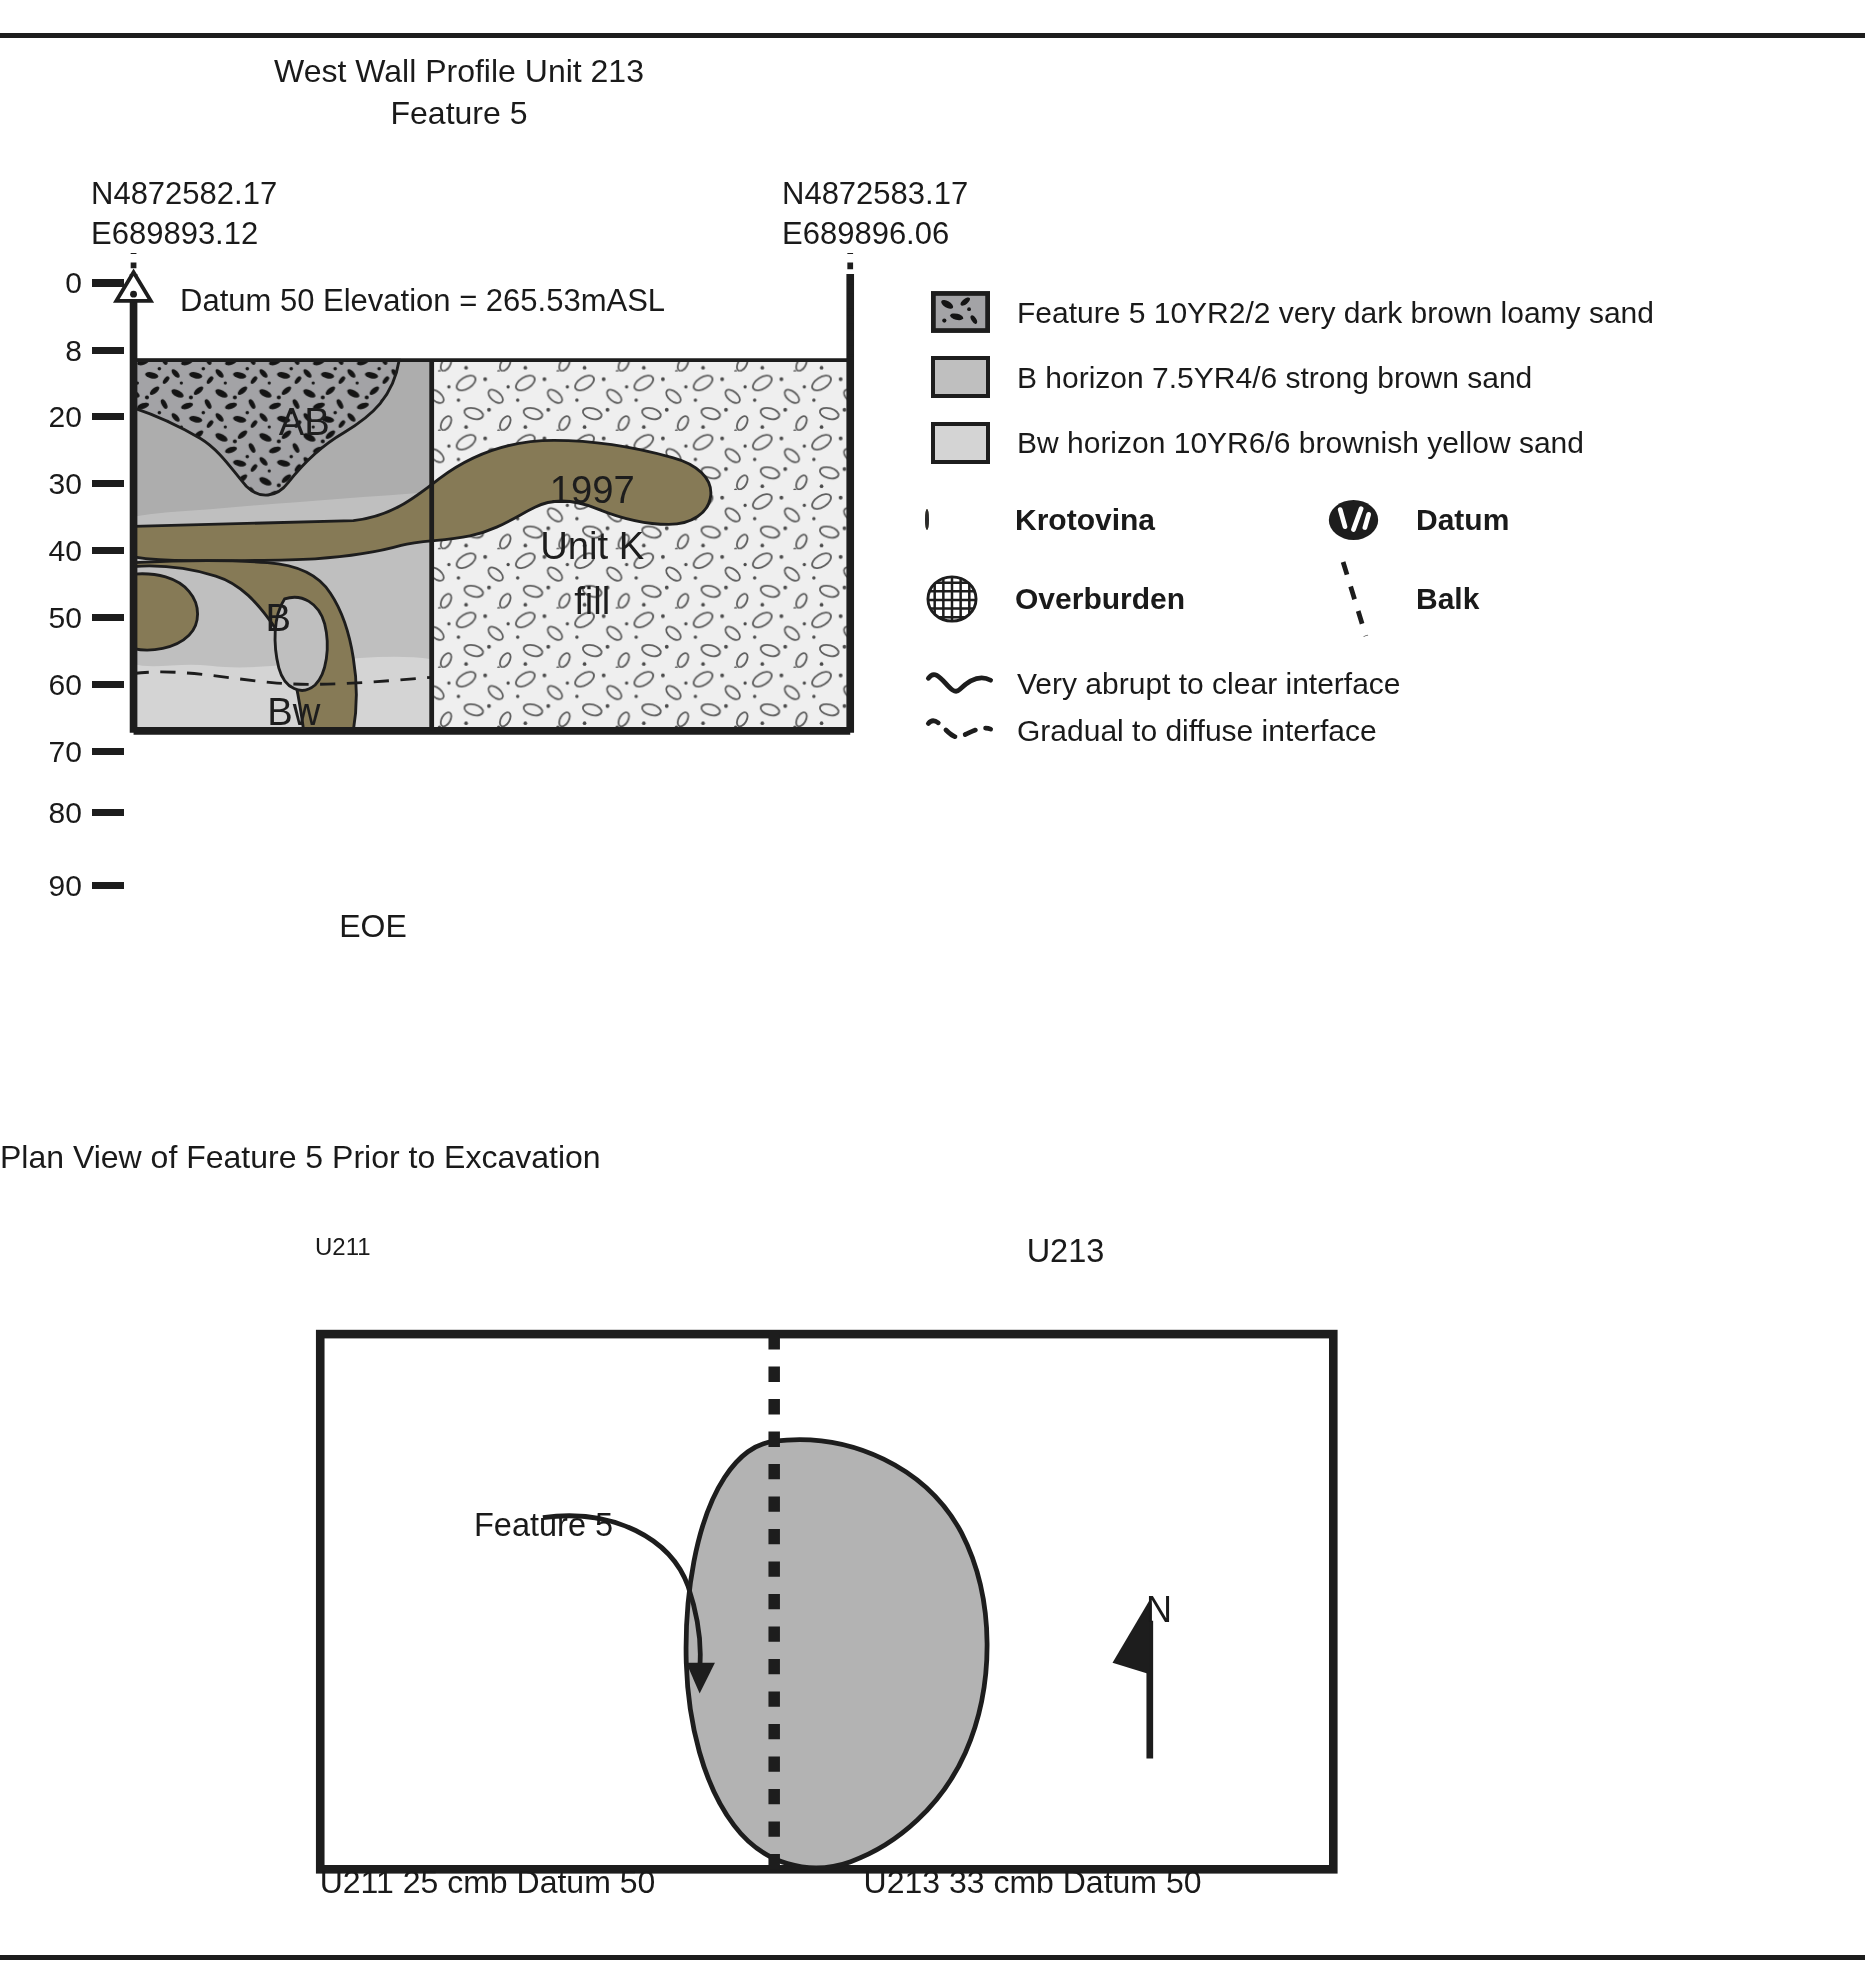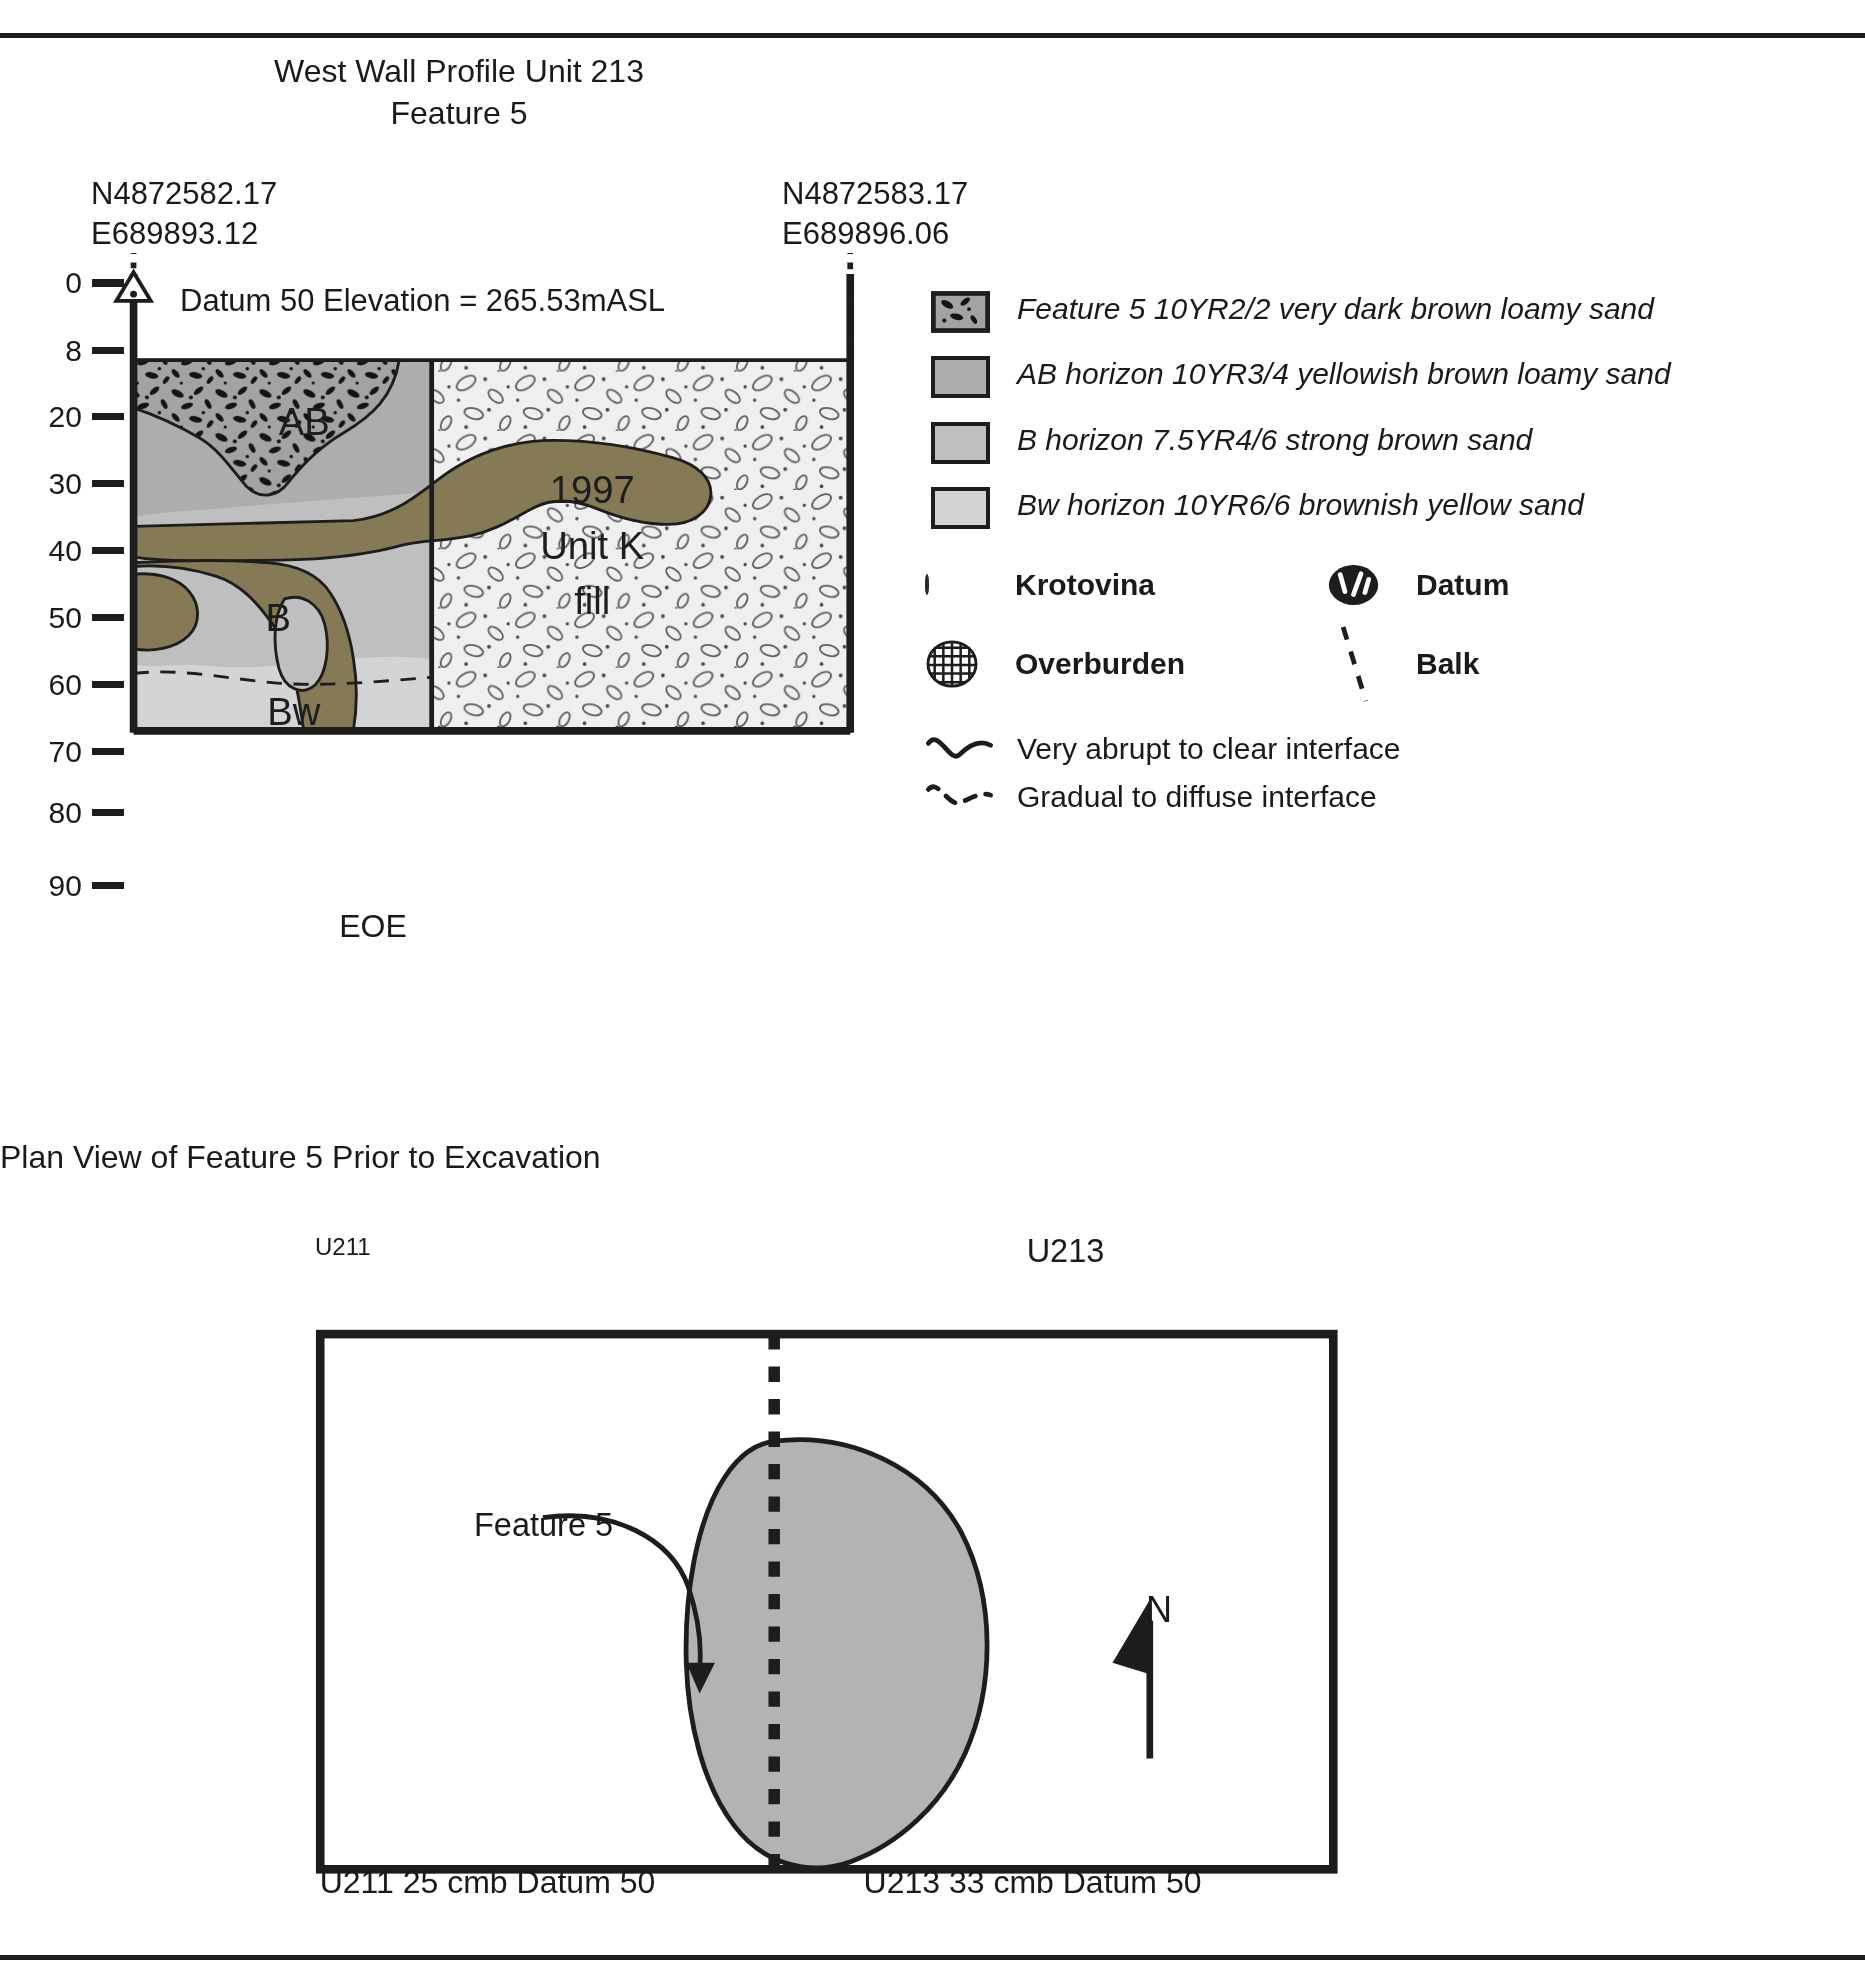--- a/index.html
+++ b/index.html
@@ -70,23 +70,22 @@
     position: absolute;
     top: 626px; left: 134px; width: 478px;
     text-align: center;
     font-size: 32px;
   }
 
   
   #legend { top: 287px; left: 925px; width: 937px; }
   .legend-row {
     display: flex;
-    align-items: flex-start;
+    align-items: center;
     margin-bottom: 15.3px;
-    font-style: italic;
   }
   .legend-row .lg-sym {
     width: 71px; min-width: 71px; height: 50px;
     margin-right: 21px;
     display: flex; align-items: center; justify-content: center;
   }
   .legend-row .lg-text {
     font-size: 30px;
     line-height: 43px;
     max-width: 803px;
@@ -310,26 +309,20 @@
           <ellipse cx="27" cy="27" rx="7" ry="3.2" transform="rotate(14 27 27)"></ellipse>
           <ellipse cx="45" cy="30" rx="5" ry="2.5" transform="rotate(58 45 30)"></ellipse>
           <circle cx="14" cy="31" r="2.2"></circle>
           <circle cx="40" cy="19" r="2"></circle>
         </g>
       </svg>
     </span>
     <span class="lg-text">Feature 5 10YR2/2 very dark brown loamy sand</span>
   </div>
 
-  <div class="legend-row">
-    <span class="lg-sym">
-      <span class="swatch" style="background:#adadad"></span>
-    </span>
-    <span class="lg-text">AB horizon 10YR3/4 yellowish brown loamy sand</span>
-  </div>
 
   <div class="legend-row">
     <span class="lg-sym">
       <span class="swatch" style="background:#bfbfbf"></span>
     </span>
     <span class="lg-text">B horizon 7.5YR4/6 strong brown sand</span>
   </div>
 
   <div class="legend-row" style="margin-bottom:29px">
     <span class="lg-sym">

